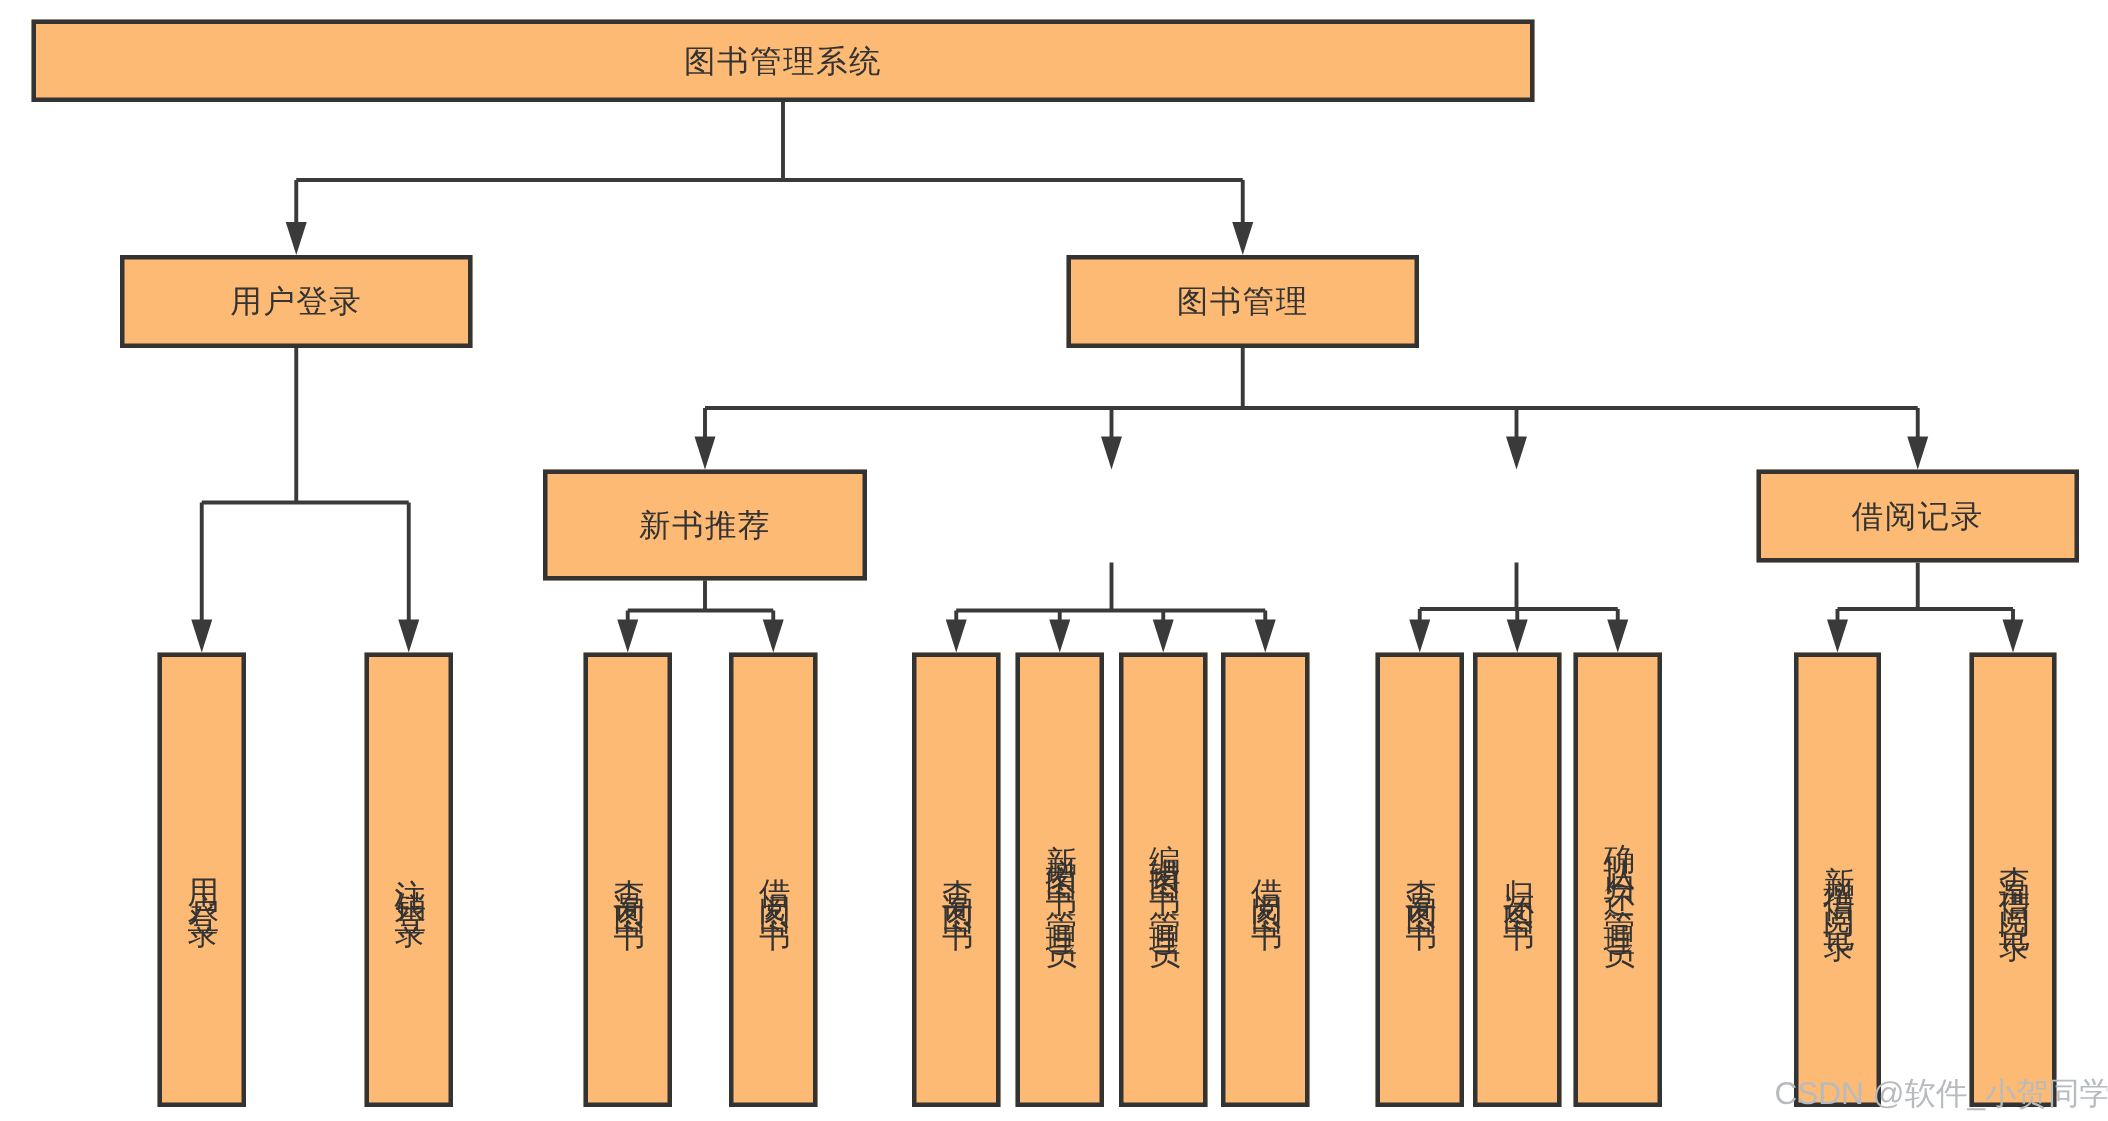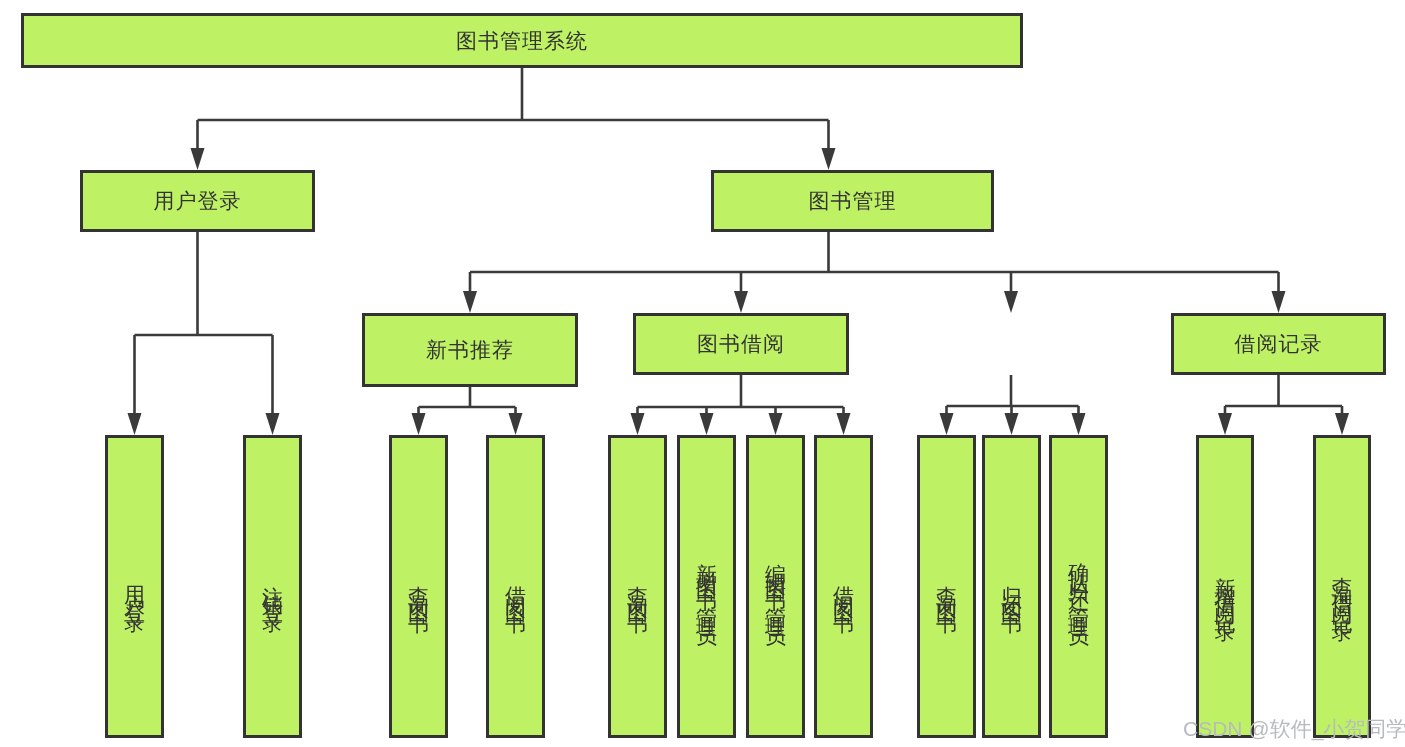--- a/index.html
+++ b/index.html
@@ -12,21 +12,21 @@
     overflow: hidden;
   }
   #connectors {
     position: absolute;
     left: 0; top: 0;
     z-index: 1;
   }
   .node {
     position: absolute;
     box-sizing: border-box;
-    background: #bef264;
+    background: #fdba74;
     border: 3px solid #333333;
     color: #333333;
     display: flex;
     align-items: center;
     justify-content: center;
     z-index: 2;
   }
   .node.h {
     font-size: 21px;
     letter-spacing: 1px;
@@ -100,29 +100,26 @@
     </g>
   </svg>
 
   <div class="node h" style="left:21px;top:13px;width:1002px;height:55px">
     <span>图书管理系统</span>
   </div>
 
   <div class="node h" style="left:80px;top:170px;width:235px;height:62px">
     <span>用户登录</span>
   </div>
-  <div class="node h" style="left:711px;top:170px;width:283px;height:62px">
+  <div class="node h" style="left:711px;top:170px;width:235px;height:62px">
     <span>图书管理</span>
   </div>
 
   <div class="node h" style="left:362px;top:313px;width:216px;height:74px">
     <span>新书推荐</span>
-  </div>
-  <div class="node h" style="left:633px;top:313px;width:216px;height:62px">
-    <span>图书借阅</span>
   </div>
   <div class="node h" style="left:1171px;top:313px;width:215px;height:62px">
     <span>借阅记录</span>
   </div>
 
   <div class="node v" style="left:105px">
     <span class="vtext">用户登录</span>
   </div>
   <div class="node v" style="left:243px">
     <span class="vtext">注销登录</span>

